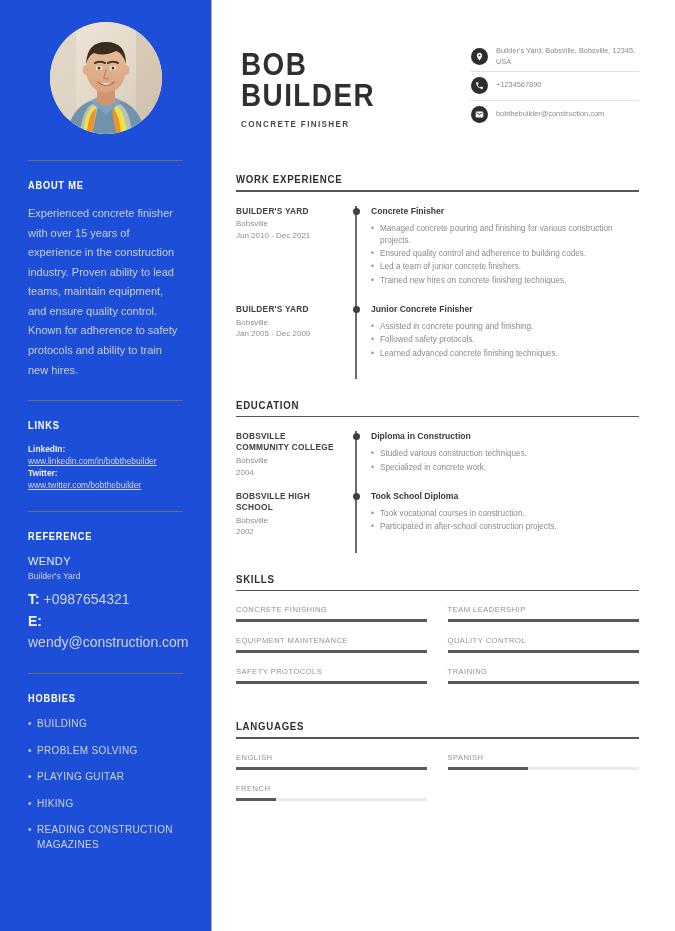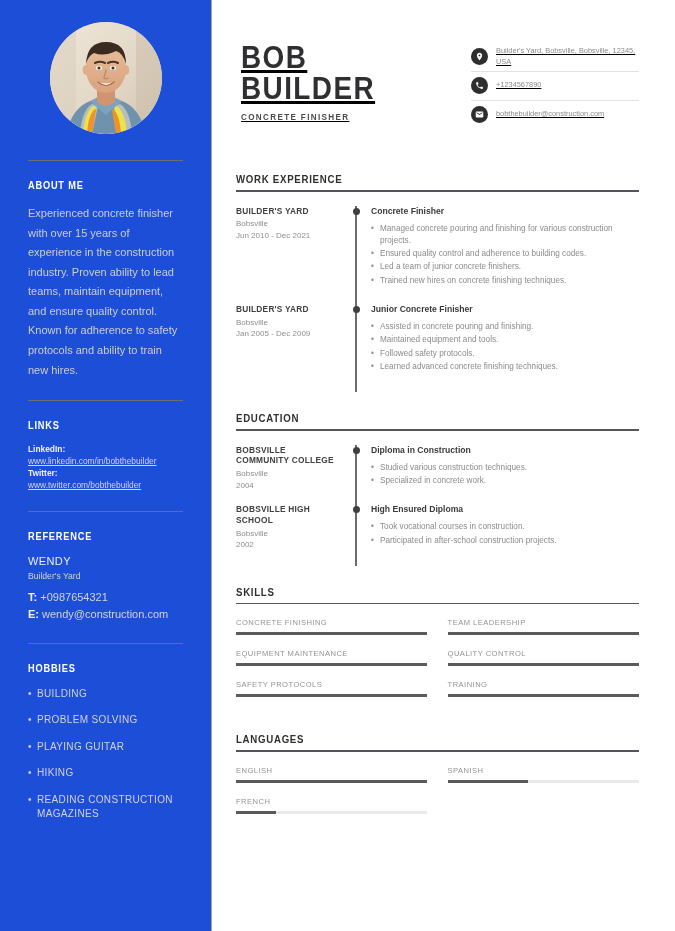--- a/index.html
+++ b/index.html
@@ -94,21 +94,21 @@
     color: #ededef;
     letter-spacing: 0.4px;
     margin: 0 0 4px 0;
   }
   .ref-company {
     font-size: 8.6px;
     color: #d2d2d4;
     margin: 0 0 8px 0;
   }
   .ref-line {
-    font-size: 11px;
+    font-size: 14px;
     color: #d2d2d4;
     line-height: 1.52;
   }
   .ref-line b { color: #f2f2f4; }
 
   .hobby {
     font-size: 10px;
     color: #d2d2d4;
     letter-spacing: 0.35px;
     line-height: 1.45;
@@ -126,23 +126,22 @@
 
   
   .main {
     flex: 1;
     box-sizing: border-box;
     padding: 36px 36px 0 25px;
   }
 
   .header-row {
     display: flex;
-    align-items: center;
+    align-items: flex-end;
     margin-bottom: 44px;
-    text-decoration: underline;
   }
   .name-block { flex: 0 0 230px; padding-left: 5px; }
   .fname, .lname {
     font-family: "Liberation Sans Narrow", "Liberation Sans", sans-serif;
     font-weight: bold;
     font-size: 31px;
     line-height: 0.98;
     letter-spacing: 1.6px;
     color: #2f2f31;
     transform: scaleX(0.9);
@@ -491,21 +490,20 @@
           <div class="loc">Bobsville</div>
           <div class="date">Jan 2005 - Dec 2009</div>
         </div>
         <div class="timeline">
           <div class="tl-line"></div>
           <div class="tl-dot"></div>
         </div>
         <div class="entry-right">
           <div class="role">Junior Concrete Finisher</div>
           <div class="bullet">Assisted in concrete pouring and finishing.</div>
-          <div class="bullet">Maintained equipment and tools.</div>
           <div class="bullet">Followed safety protocols.</div>
           <div class="bullet">Learned advanced concrete finishing techniques.</div>
         </div>
       </div>
     </section>
 
     <section class="section">
       <div class="sec-head">EDUCATION</div>
       <div class="sec-rule"></div>
 
@@ -530,21 +528,21 @@
         <div class="entry-left">
           <div class="org">BOBSVILLE HIGH SCHOOL</div>
           <div class="loc">Bobsville</div>
           <div class="date">2002</div>
         </div>
         <div class="timeline">
           <div class="tl-line"></div>
           <div class="tl-dot"></div>
         </div>
         <div class="entry-right">
-          <div class="role">High Ensured Diploma</div>
+          <div class="role">Took School Diploma</div>
           <div class="bullet">Took vocational courses in construction.</div>
           <div class="bullet">Participated in after-school construction projects.</div>
         </div>
       </div>
     </section>
 
     <section class="section">
       <div class="sec-head">SKILLS</div>
       <div class="sec-rule"></div>
       <div class="bar-grid">

